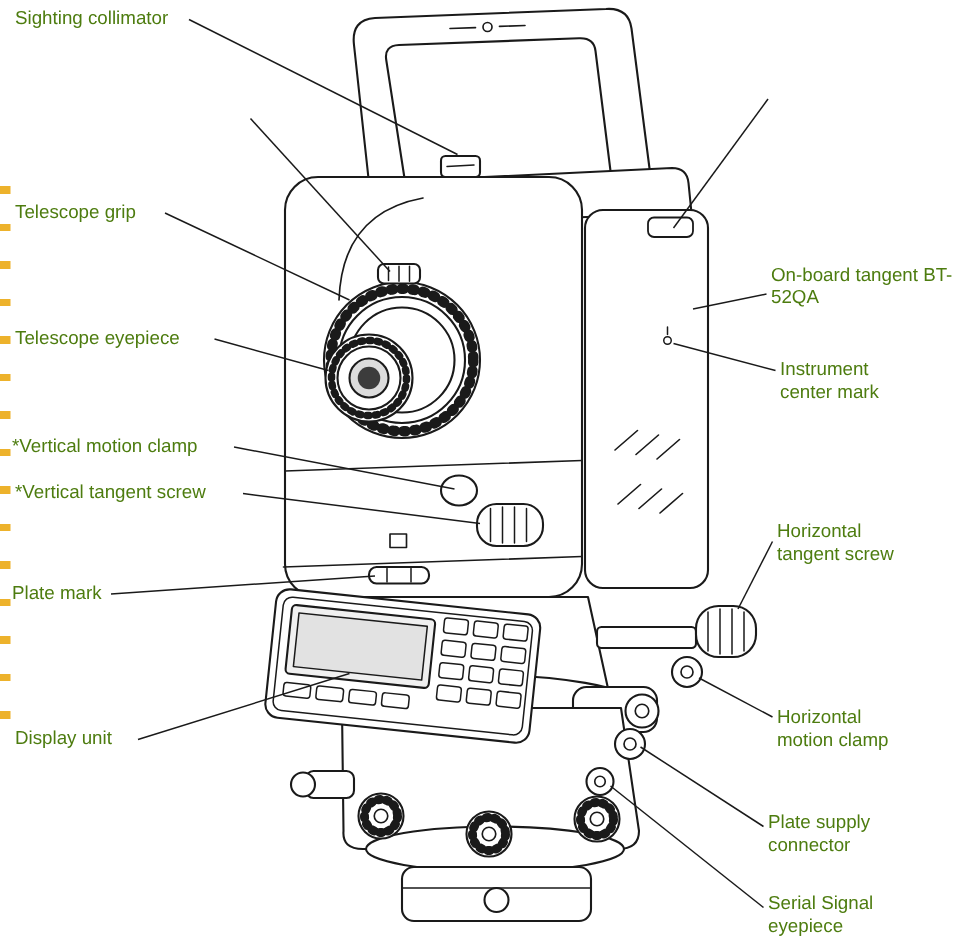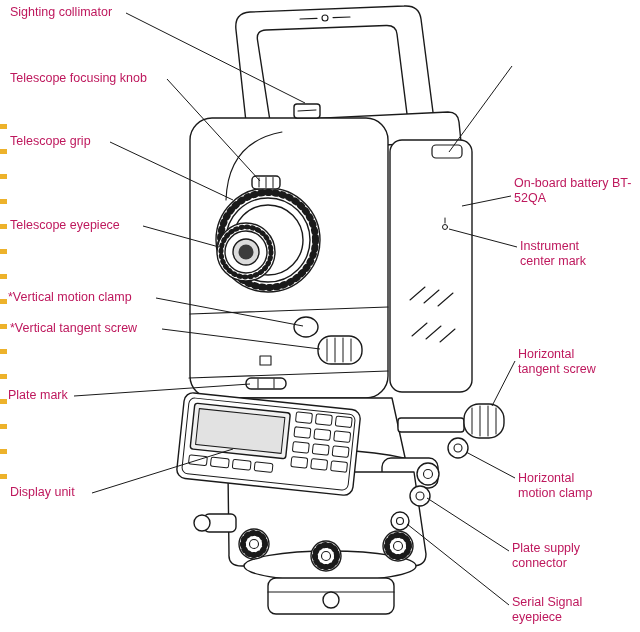--- a/index.html
+++ b/index.html
@@ -7,21 +7,21 @@
     position:relative;
     width:640px;height:632px;
     background:#ffffff;
     overflow:hidden;
     font-family:"Liberation Sans", sans-serif;
   }
   .label{
     position:absolute;
     font-size:12.5px;
     line-height:15px;
-    color:#be185d;
+    color:#4d7c0f;
     z-index:3;
   }
   .label.nowrap{white-space:nowrap;}
   #drawing{
     position:absolute;left:0;top:0;z-index:1;
   }
   #edge-marks{
     position:absolute;
     left:0;top:124px;width:7px;height:372px;
     background:repeating-linear-gradient(#edb22b 0 5px, transparent 5px 25px);
@@ -196,28 +196,27 @@
       <line x1="511" y1="196" x2="462" y2="206"></line>
       <line x1="517" y1="247" x2="449" y2="229"></line>
       <line x1="515" y1="361" x2="492" y2="406"></line>
       <line x1="515" y1="478" x2="466" y2="452"></line>
       <line x1="509" y1="551" x2="427" y2="498"></line>
       <line x1="509" y1="605" x2="407" y2="524"></line>
     </g>
   </svg>
 
   <div class="label nowrap" style="left:10px;top:5px">Sighting collimator</div>
-  <div class="label nowrap" style="left:10px;top:71px">Telescope focusing knob</div>
   <div class="label nowrap" style="left:10px;top:134px">Telescope grip</div>
   <div class="label nowrap" style="left:10px;top:218px">Telescope eyepiece</div>
   <div class="label nowrap" style="left:8px;top:290px">*Vertical motion clamp</div>
   <div class="label nowrap" style="left:10px;top:321px">*Vertical tangent screw</div>
   <div class="label nowrap" style="left:8px;top:388px">Plate mark</div>
   <div class="label nowrap" style="left:10px;top:485px">Display unit</div>
 
-  <div class="label" style="left:514px;top:176px;width:124px">On-board battery BT-52QA</div>
+  <div class="label" style="left:514px;top:176px;width:124px">On-board tangent BT-52QA</div>
   <div class="label" style="left:520px;top:239px;width:96px">Instrument center mark</div>
   <div class="label" style="left:518px;top:347px;width:96px">Horizontal tangent screw</div>
   <div class="label" style="left:518px;top:471px;width:96px">Horizontal motion clamp</div>
   <div class="label" style="left:512px;top:541px;width:96px">Plate supply connector</div>
   <div class="label" style="left:512px;top:595px;width:96px">Serial Signal eyepiece</div>
 
 </div>
 
 </body></html>

